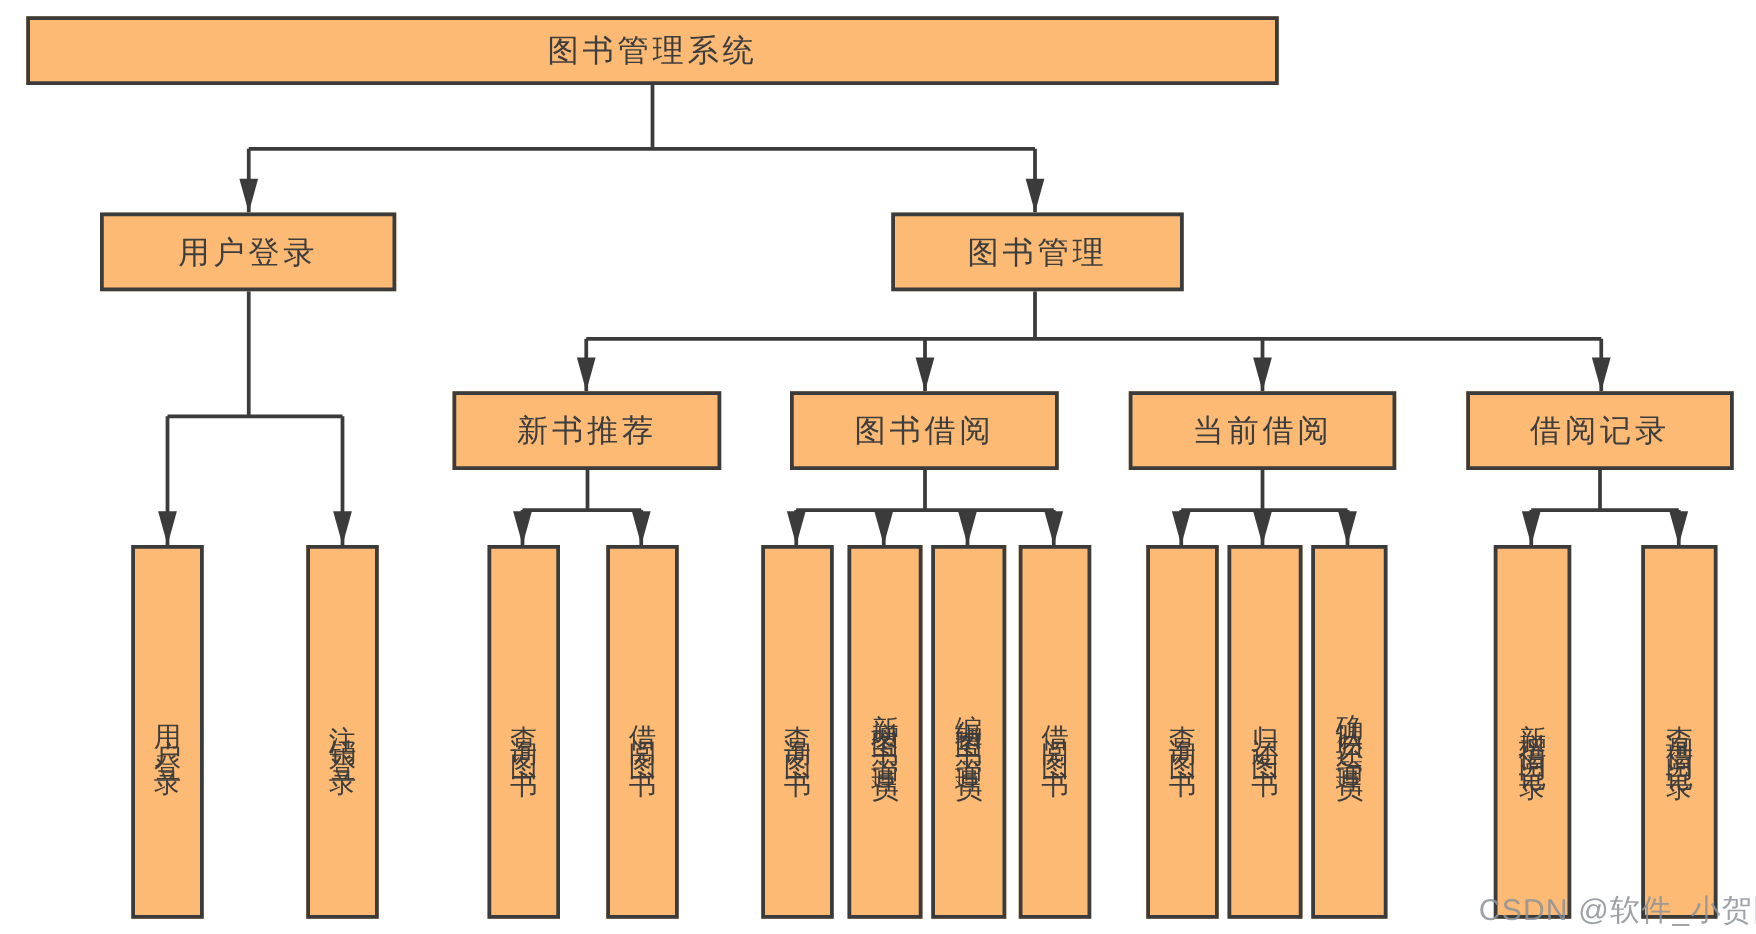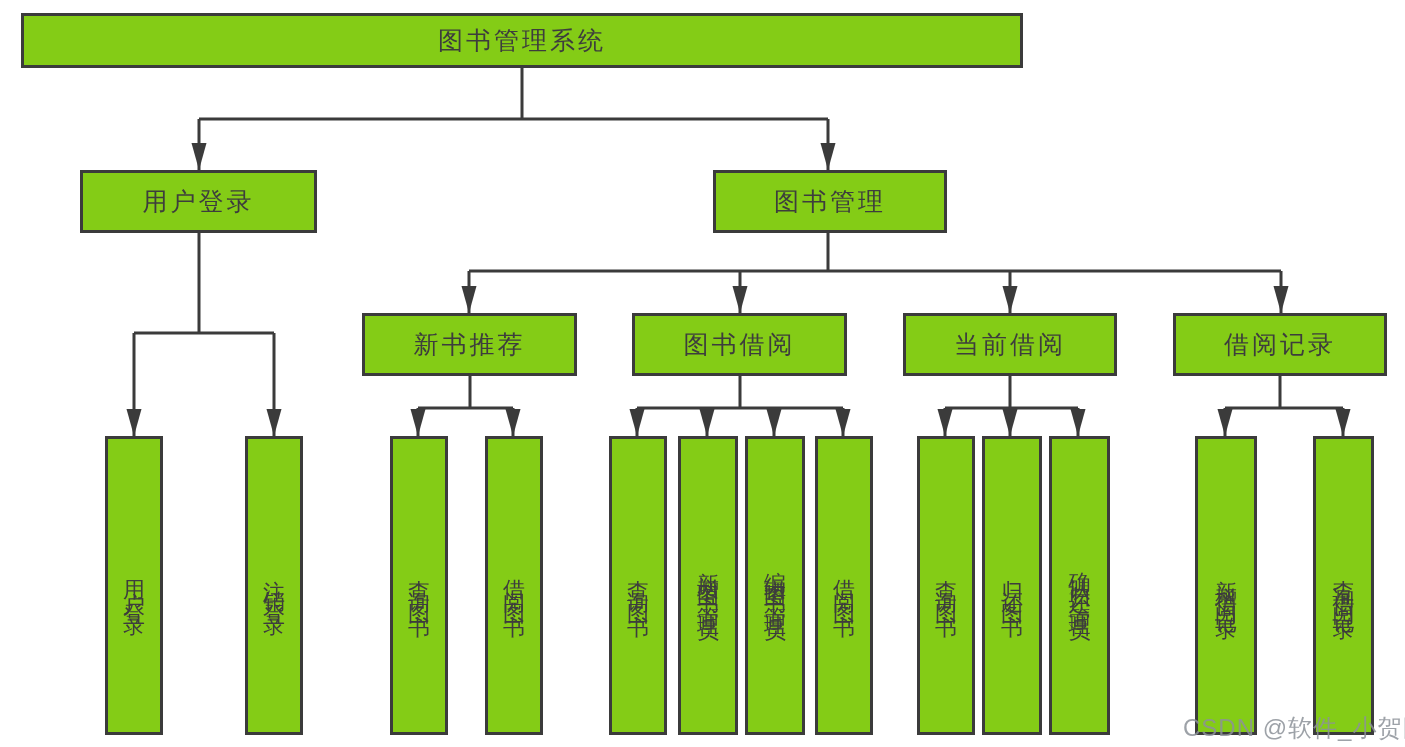--- a/index.html
+++ b/index.html
@@ -8,21 +8,21 @@
     background: #ffffff;
     font-family: "Liberation Sans", "DejaVu Sans", sans-serif;
     overflow: hidden;
   }
   .canvas { position: relative; width: 1405px; height: 747px; background: #ffffff; }
   svg.connectors { position: absolute; left: 0; top: 0; width: 1405px; height: 747px; }
   .box {
     position: absolute;
     box-sizing: border-box;
     border: 3px solid #3b3b3b;
-    background: #84cc16;
+    background: #fdba74;
     display: flex;
     align-items: center;
     justify-content: center;
     color: #3d3d3d;
   }
   .hbox { font-size: 25px; letter-spacing: 3px; white-space: nowrap; }
   .root  { left: 21px;  top: 13px;  width: 1002px; height: 55px; }
   .n-user { left: 80px;  top: 170px; width: 237px; height: 63px; }
   .n-bm   { left: 713px; top: 170px; width: 234px; height: 63px; }
   .m1 { left: 362px;  top: 313px; width: 215px; height: 63px; }

